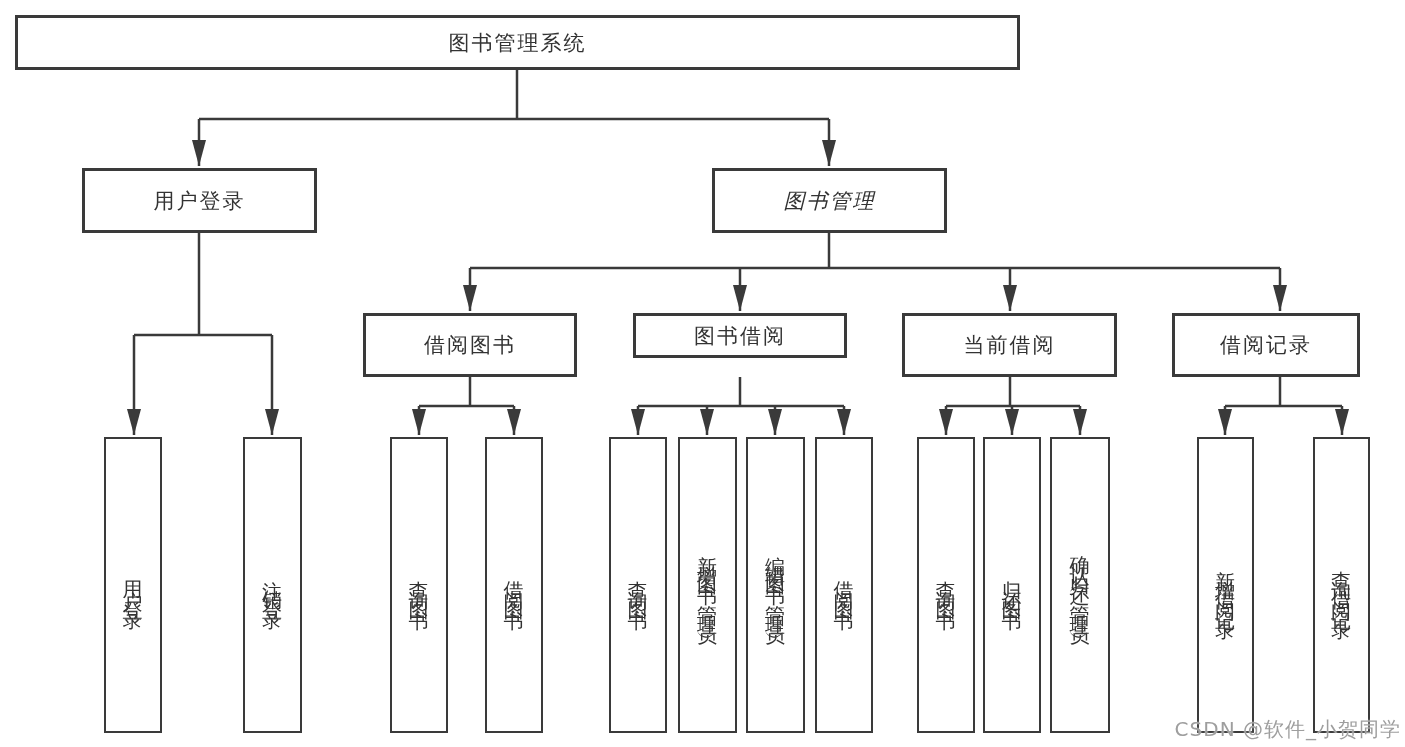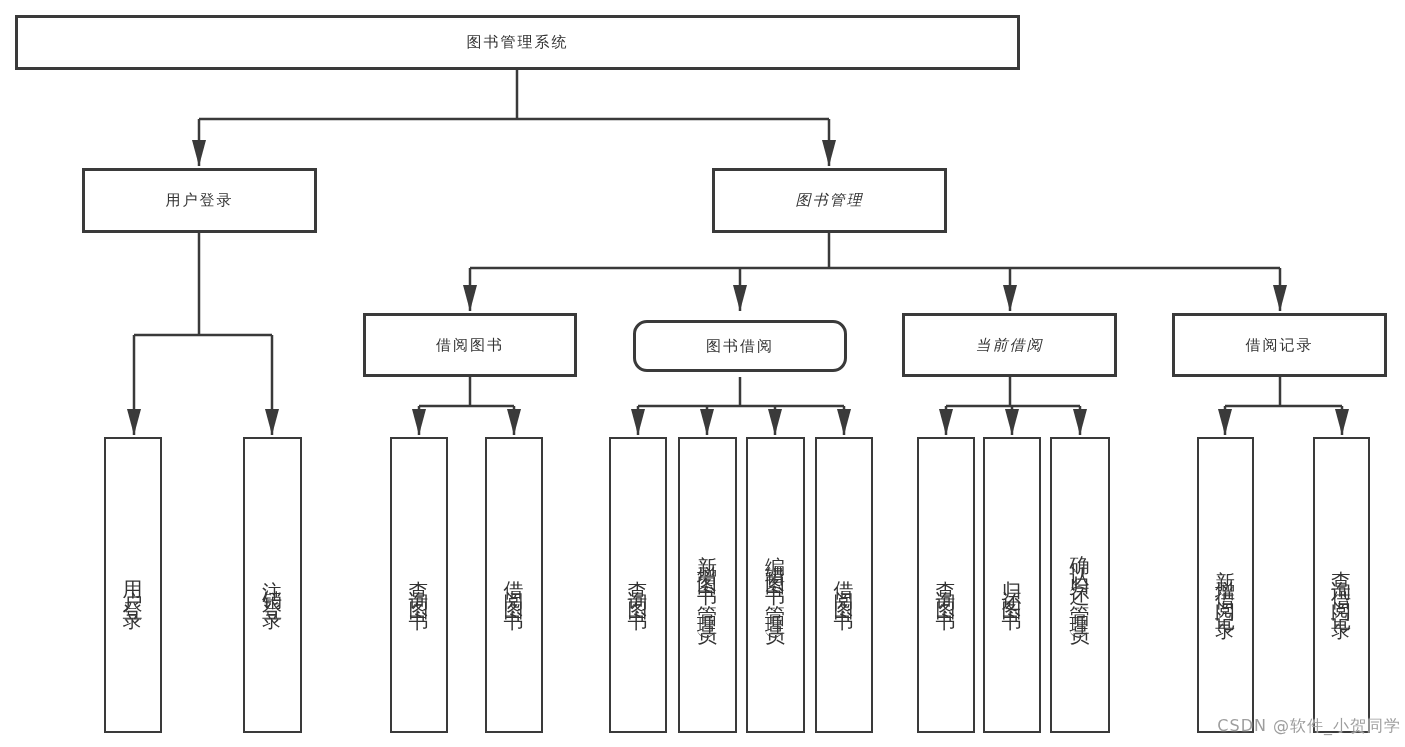--- a/index.html
+++ b/index.html
@@ -21,42 +21,42 @@
     width: 1405px; height: 747px;
     pointer-events: none;
   }
   .box {
     position: absolute;
     border: 3px solid #3a3a3a;
     background: #ffffff;
     display: flex;
     align-items: center;
     justify-content: center;
-    font-size: 15px;
+    font-size: 21px;
     color: #333333;
     letter-spacing: 2px;
     z-index: 2;
   }
   .vbox { font-size: 20px; letter-spacing: 0; }
   .vbox .vtext {
     writing-mode: vertical-rl;
     letter-spacing: 10px;
     line-height: 1;
     text-align: center;
   }
   
   .n-root   { left: 15px;  top: 15px;  width: 1005px; height: 55px; }
   
   .n-login  { left: 82px;  top: 168px; width: 235px;  height: 65px; }
   .n-mgmt   { left: 712px; top: 168px; width: 235px;  height: 65px; font-style: italic; }
   
   .n-newbook{ left: 363px; top: 313px; width: 214px;  height: 64px; }
-  .n-borrow { left: 633px; top: 320px; width: 214px;  height: 52px; border-radius: 14px; }
-  .n-current{ left: 902px; top: 313px; width: 215px;  height: 64px; font-style: italic; }
-  .n-records{ left: 1172px;top: 313px; width: 215px;  height: 64px; }
+  .n-borrow { left: 633px; top: 313px; width: 214px;  height: 45px; }
+  .n-current{ left: 902px; top: 313px; width: 215px;  height: 64px; }
+  .n-records{ left: 1172px;top: 313px; width: 188px;  height: 64px; }
   
   .leaf { top: 437px; height: 296px; width: 58px; border-width: 2.5px; }
   .lf-1  { left: 104px; }
   .lf-2  { left: 243px; width: 59px; }
   .lf-3  { left: 390px; }
   .lf-4  { left: 485px; }
   .lf-5  { left: 609px; }
   .lf-6  { left: 678px; width: 59px; }
   .lf-7  { left: 746px; width: 59px; }
   .lf-8  { left: 815px; }
@@ -64,21 +64,21 @@
   .lf-10 { left: 983px; }
   .lf-11 { left: 1050px; width: 60px; }
   .lf-12 { left: 1197px; width: 57px; }
   .lf-13 { left: 1313px; width: 57px; }
   .watermark {
     position: absolute;
     right: 4px;
     top: 716px;
     width: 300px;
     text-align: right;
-    font-size: 16px;
+    font-size: 20px;
     color: #9e9e9e;
     letter-spacing: 1px;
     z-index: 3;
     text-shadow: 0 0 2px rgba(255,255,255,0.9);
   }
 </style>
 </head>
 <body>
 
 <div class="canvas">

